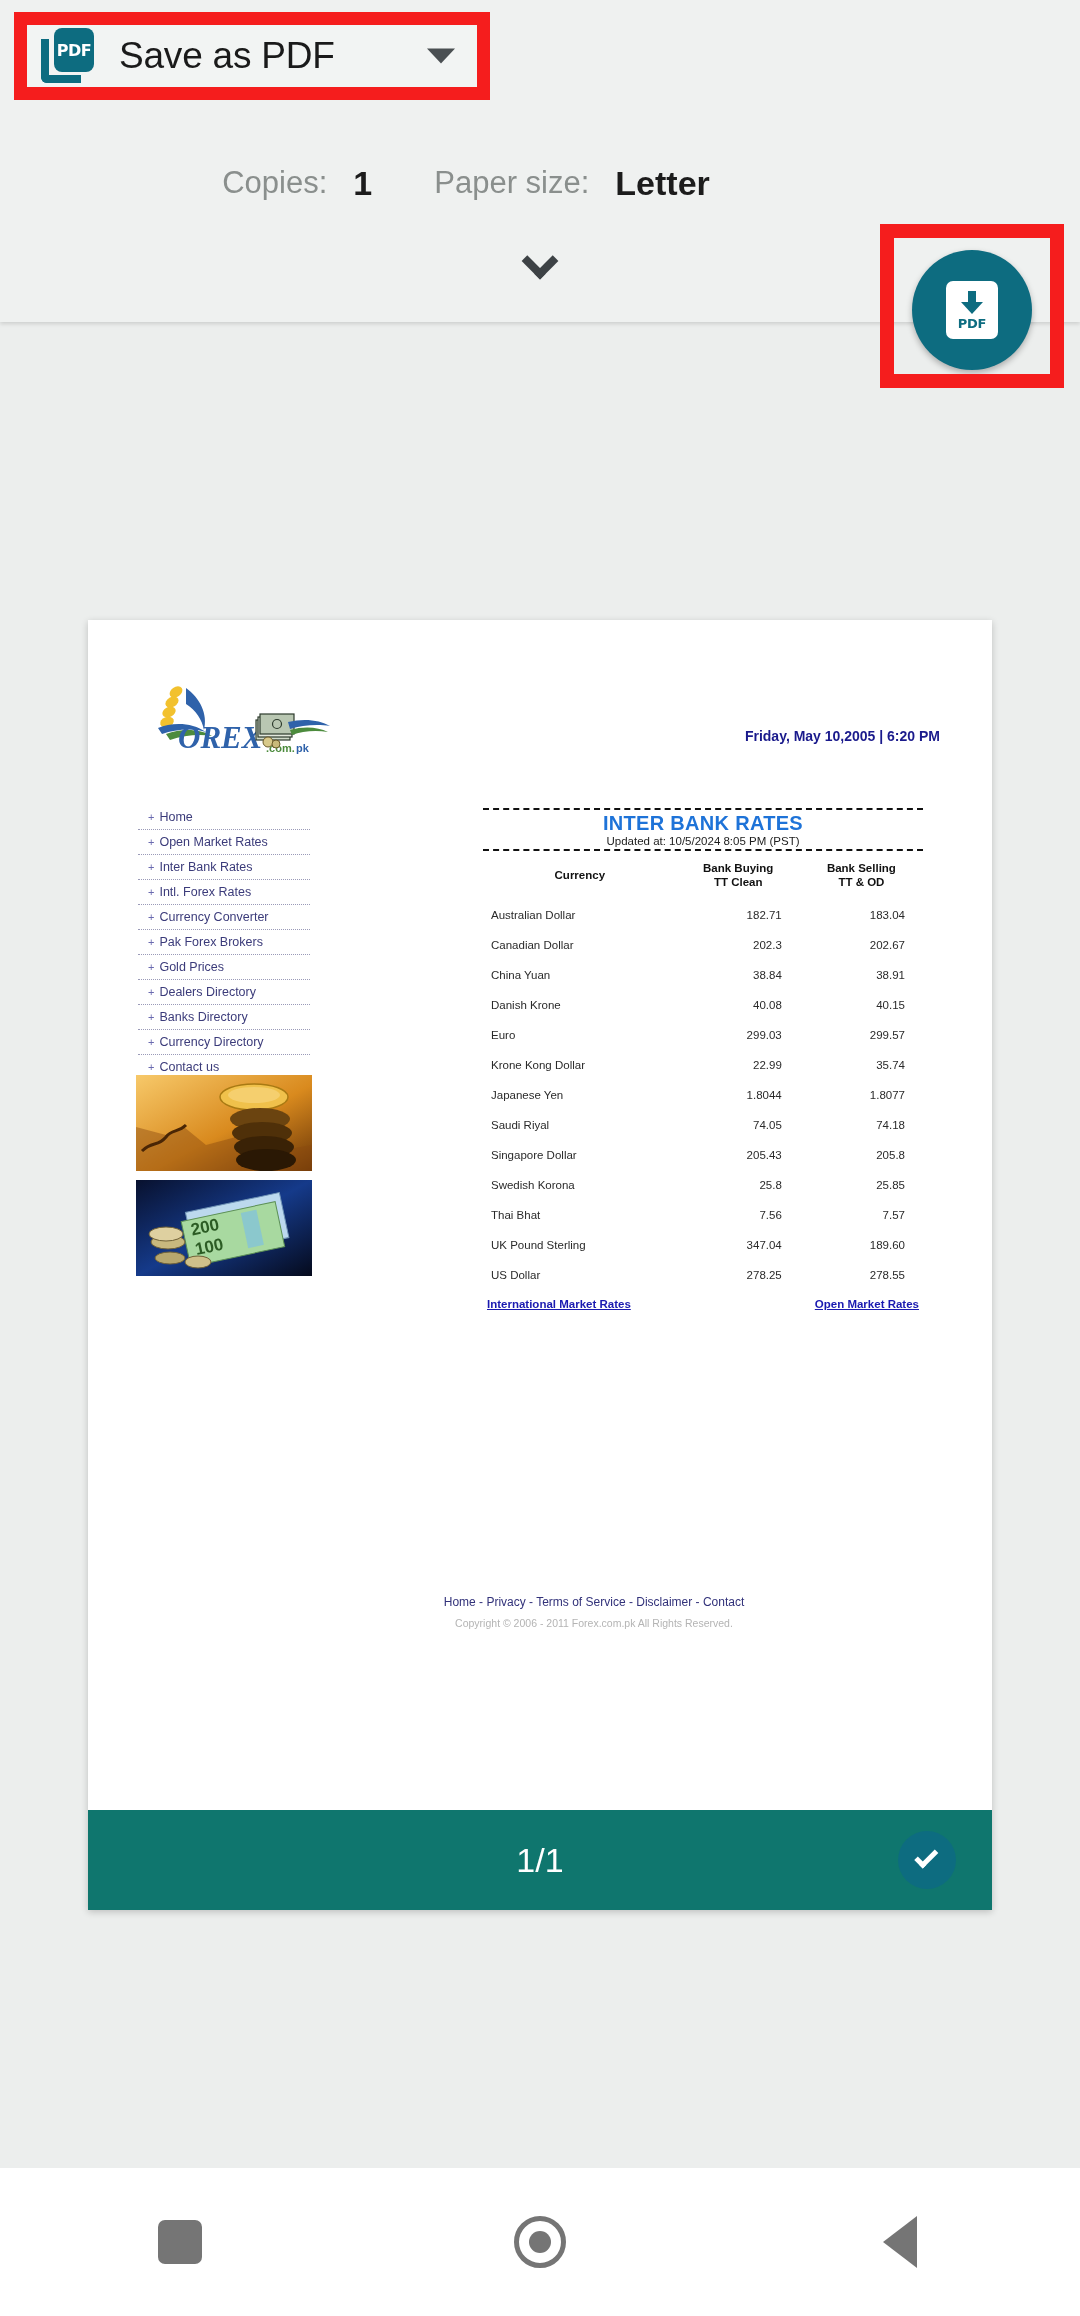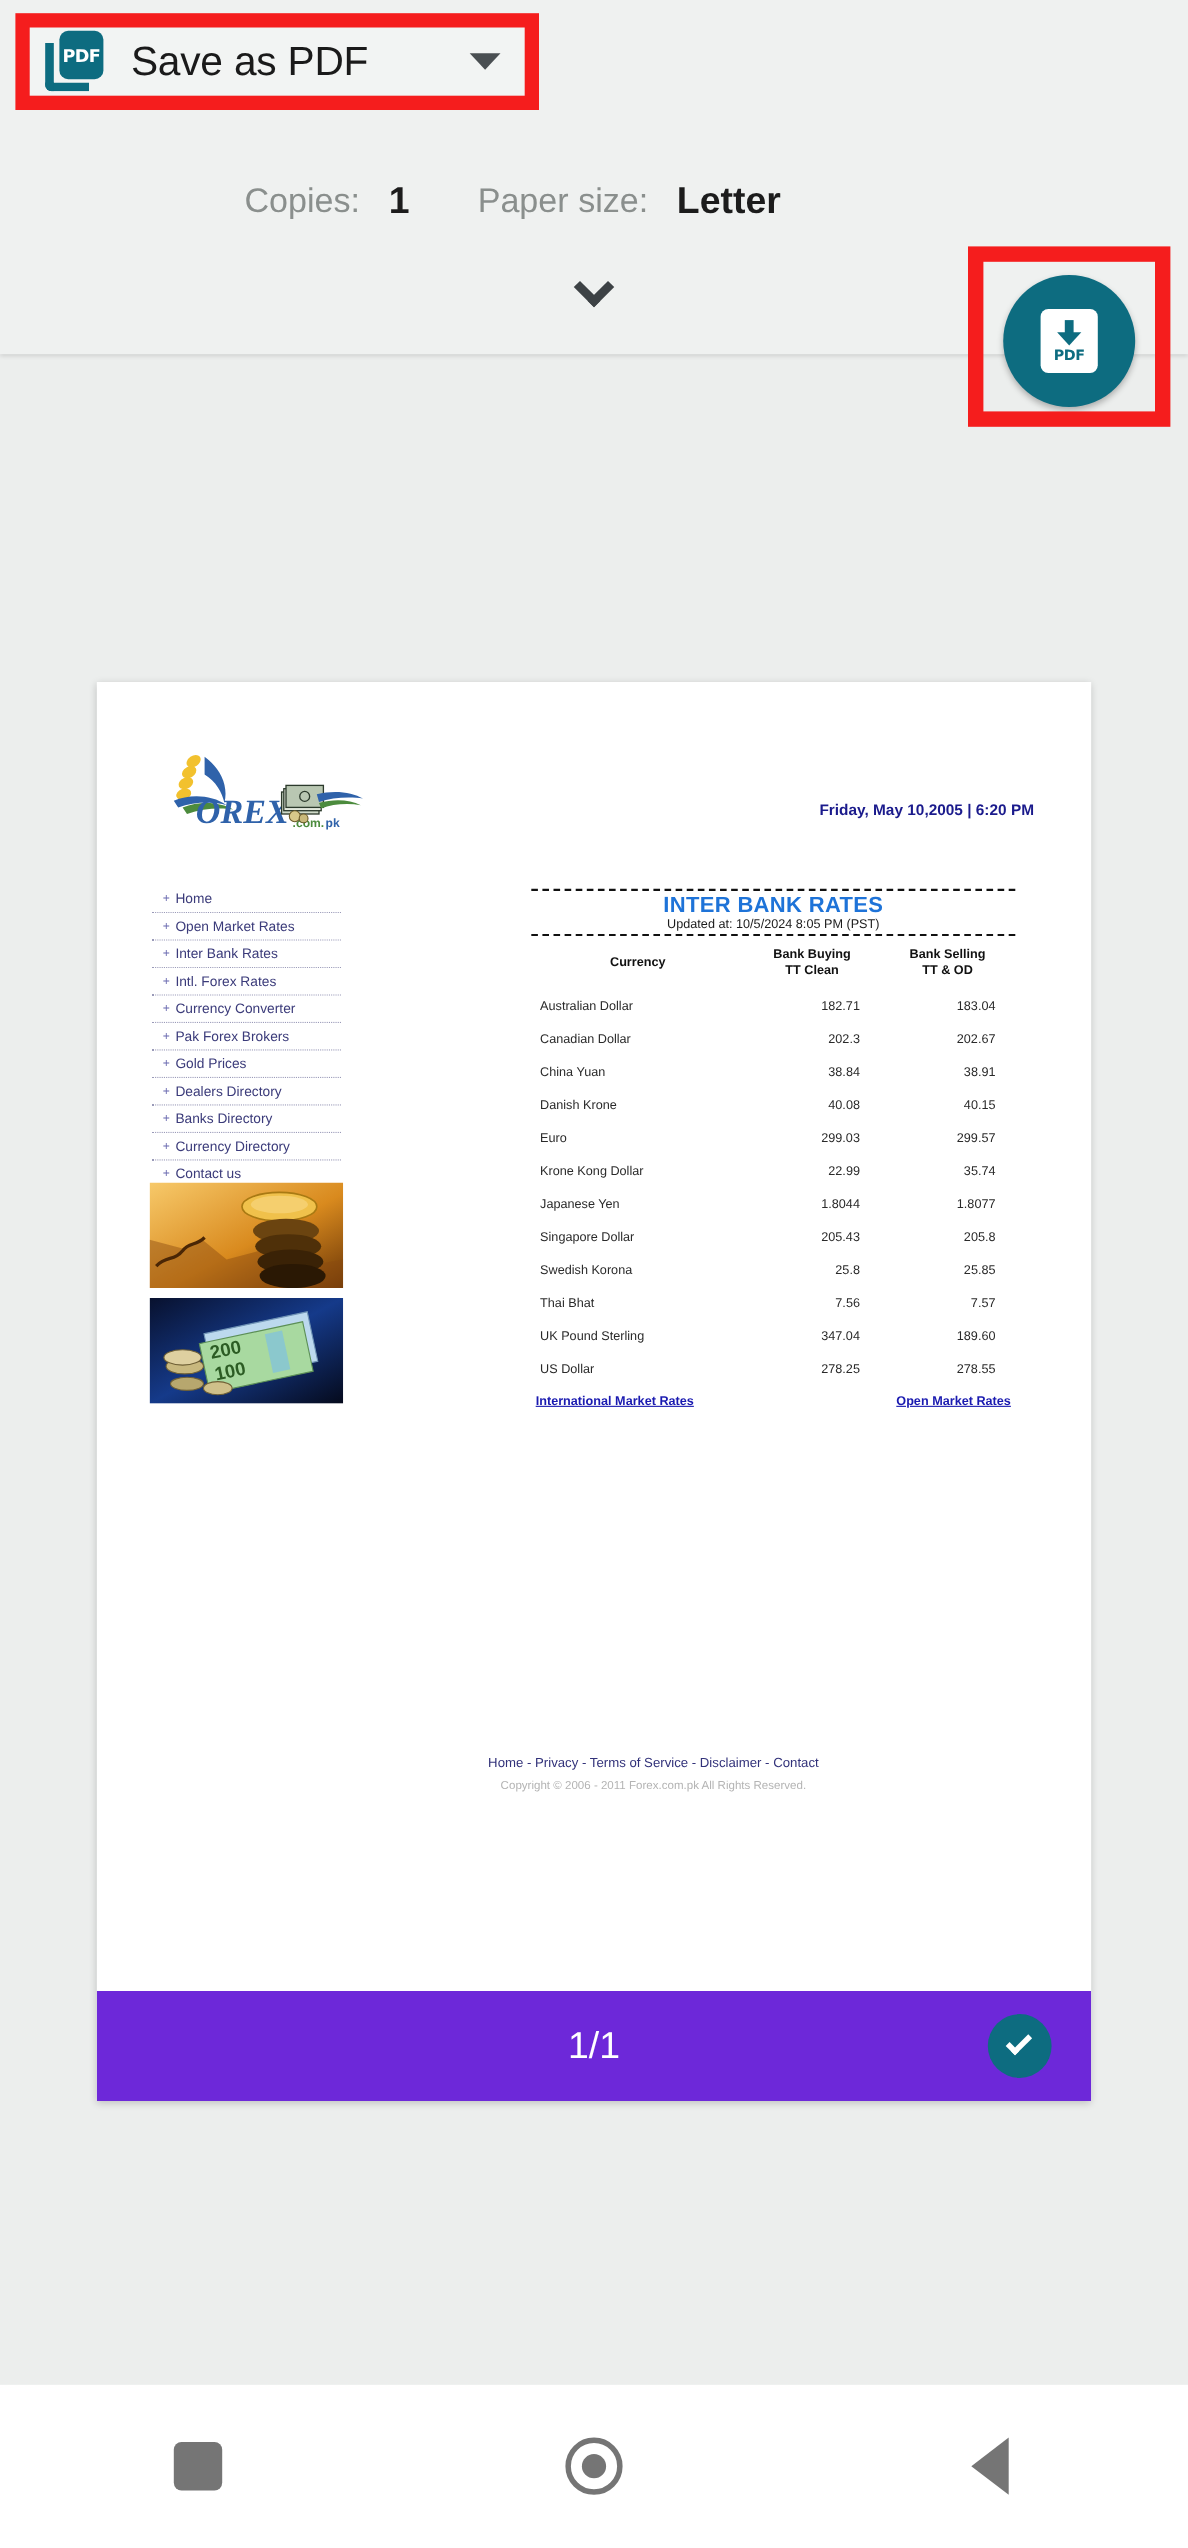--- a/index.html
+++ b/index.html
@@ -162,21 +162,21 @@
   }
 
   
   .doc-footer { position: absolute; left: 0; top: 975px; width: 1012px; text-align: center; }
   .doc-footer .links { font-size: 12px; color: #32327a; }
   .doc-footer .copyright { font-size: 10.5px; color: #b4b4b4; margin-top: 8px; }
 
   
   .page-bar {
     position: absolute; left: 0; bottom: 0; width: 904px; height: 100px;
-    background: #6d28d9; display: flex; align-items: center; justify-content: center;
+    background: #0f766e; display: flex; align-items: center; justify-content: center;
   }
   .page-count { font-size: 34px; color: #ffffff; }
   .page-check {
     position: absolute; right: 36px; top: 50%; transform: translateY(-50%);
     width: 58px; height: 58px; border-radius: 50%; background: #0d6c80;
     display: flex; align-items: center; justify-content: center;
   }
   .page-check .tick {
     width: 22px; height: 12px; border-left: 5px solid #fff; border-bottom: 5px solid #fff;
     transform: rotate(-45deg) translate(2px,-3px);
@@ -416,20 +416,25 @@
                 <td class="v-cur">Krone Kong Dollar</td>
                 <td class="v-num">22.99</td>
                 <td class="v-num">35.74</td>
               </tr>
             <tr>
                 <td class="v-cur">Japanese Yen</td>
                 <td class="v-num">1.8044</td>
                 <td class="v-num">1.8077</td>
               </tr>
             <tr>
+                <td class="v-cur">Saudi Riyal</td>
+                <td class="v-num">74.05</td>
+                <td class="v-num">74.18</td>
+              </tr>
+            <tr>
                 <td class="v-cur">Singapore Dollar</td>
                 <td class="v-num">205.43</td>
                 <td class="v-num">205.8</td>
               </tr>
             <tr>
                 <td class="v-cur">Swedish Korona</td>
                 <td class="v-num">25.8</td>
                 <td class="v-num">25.85</td>
               </tr>
             <tr>

